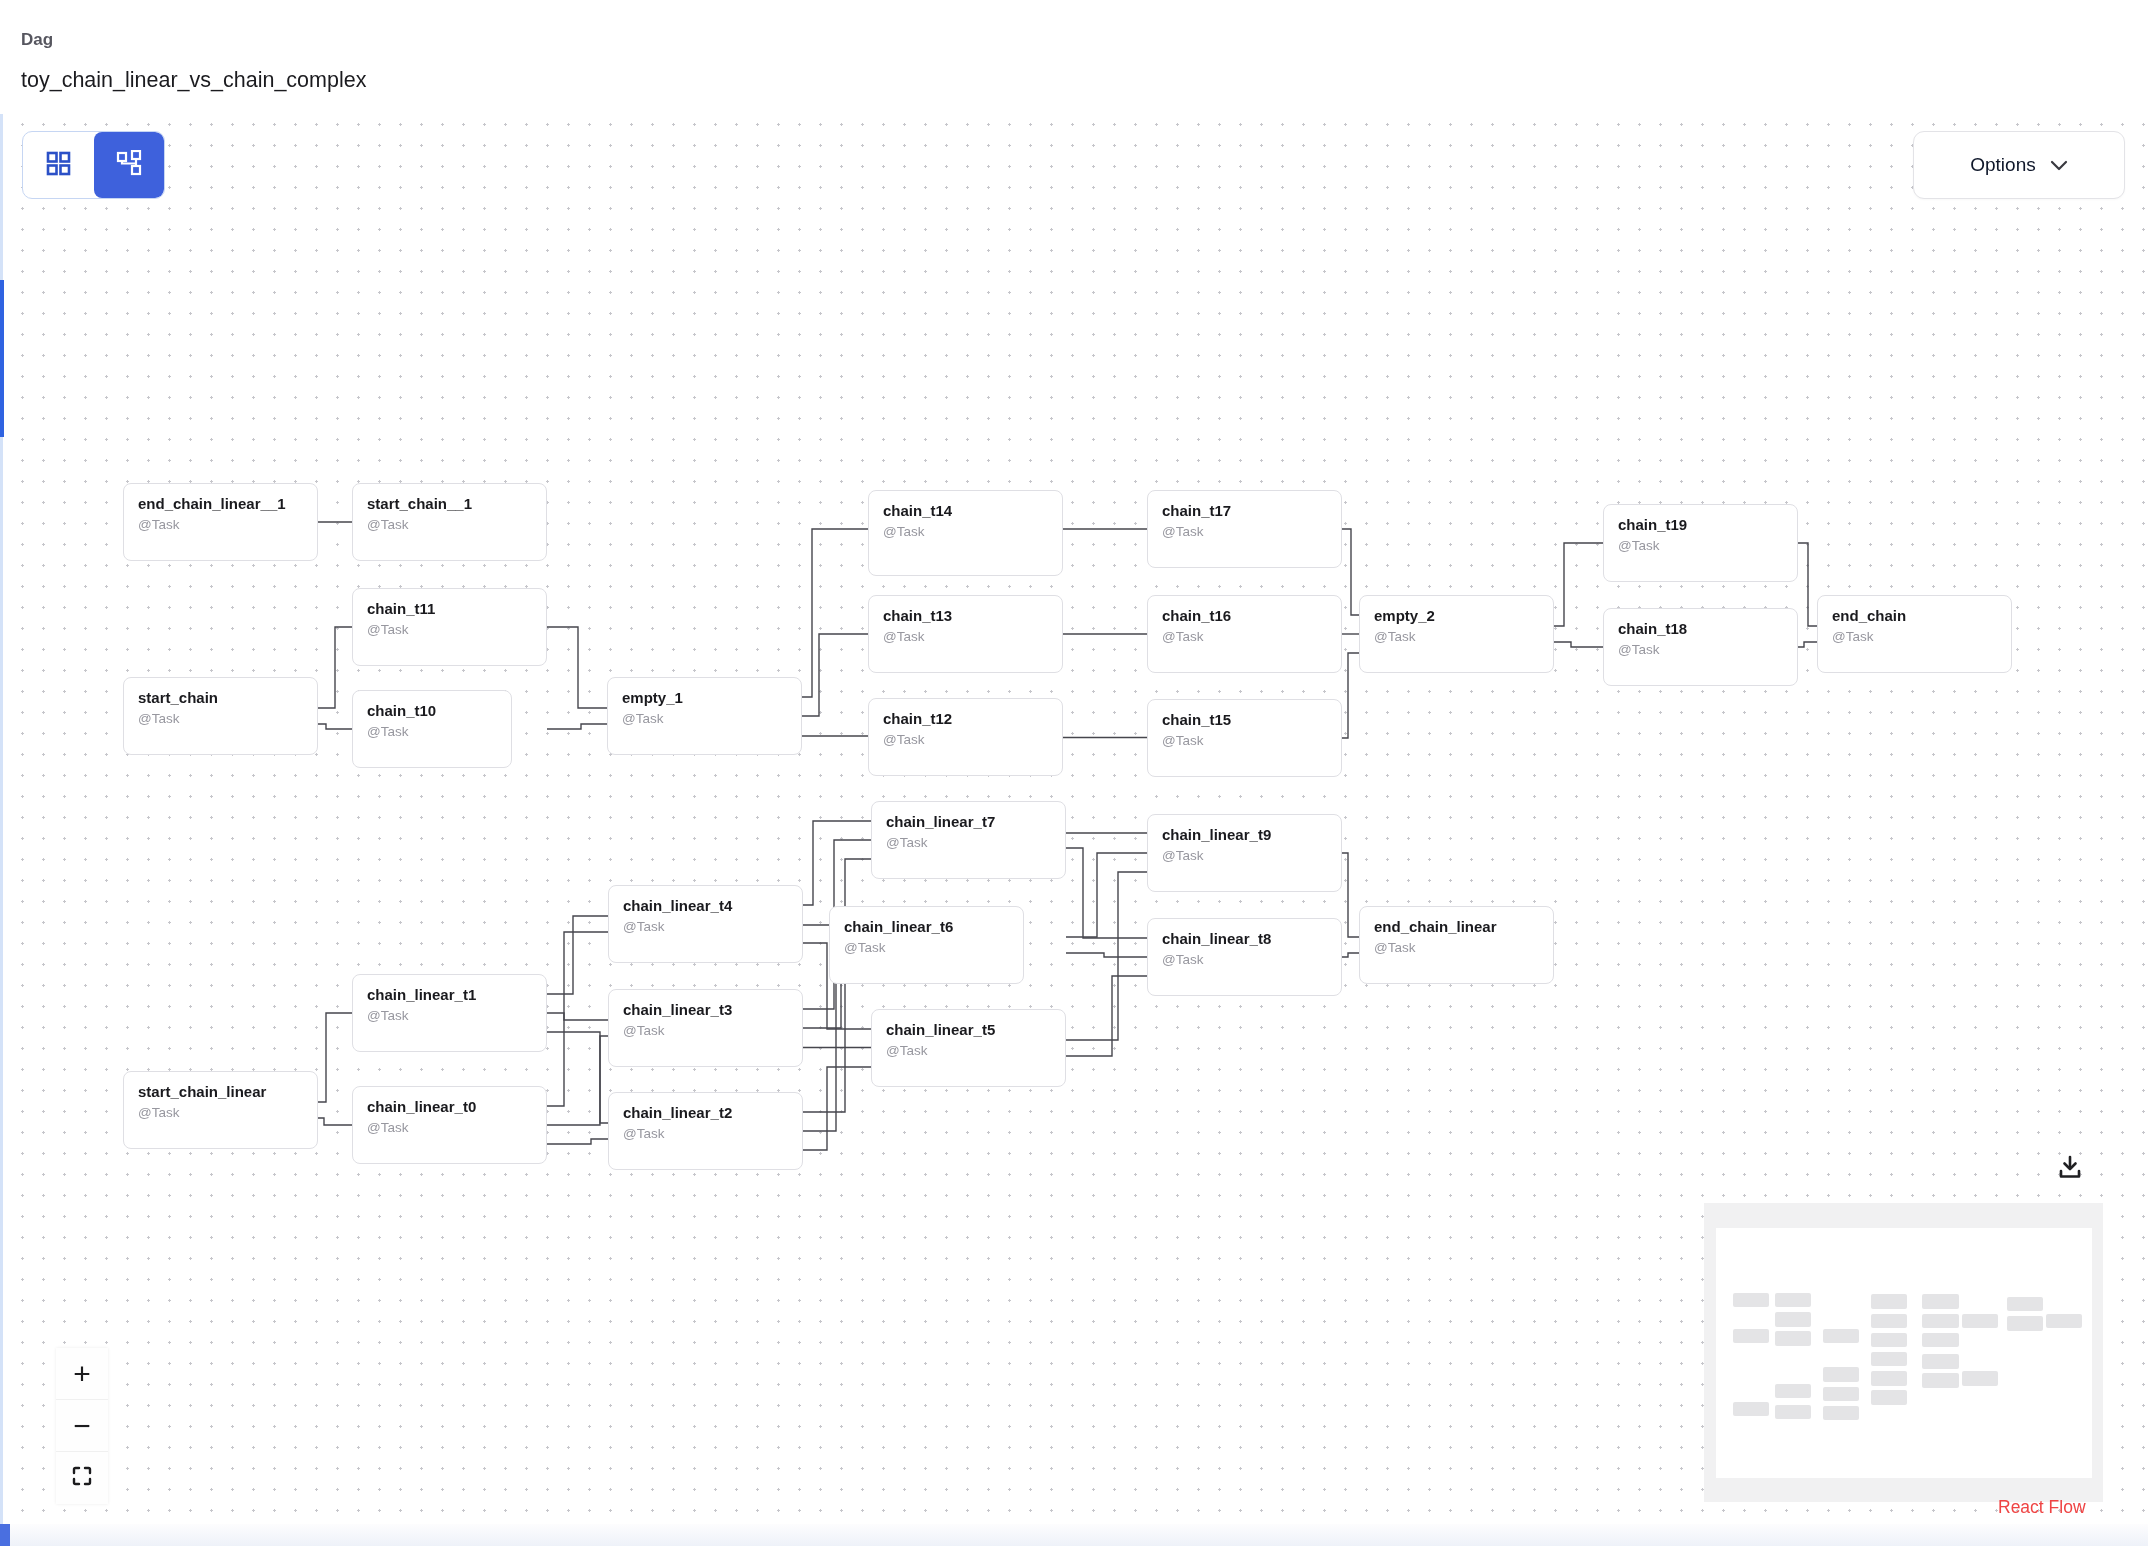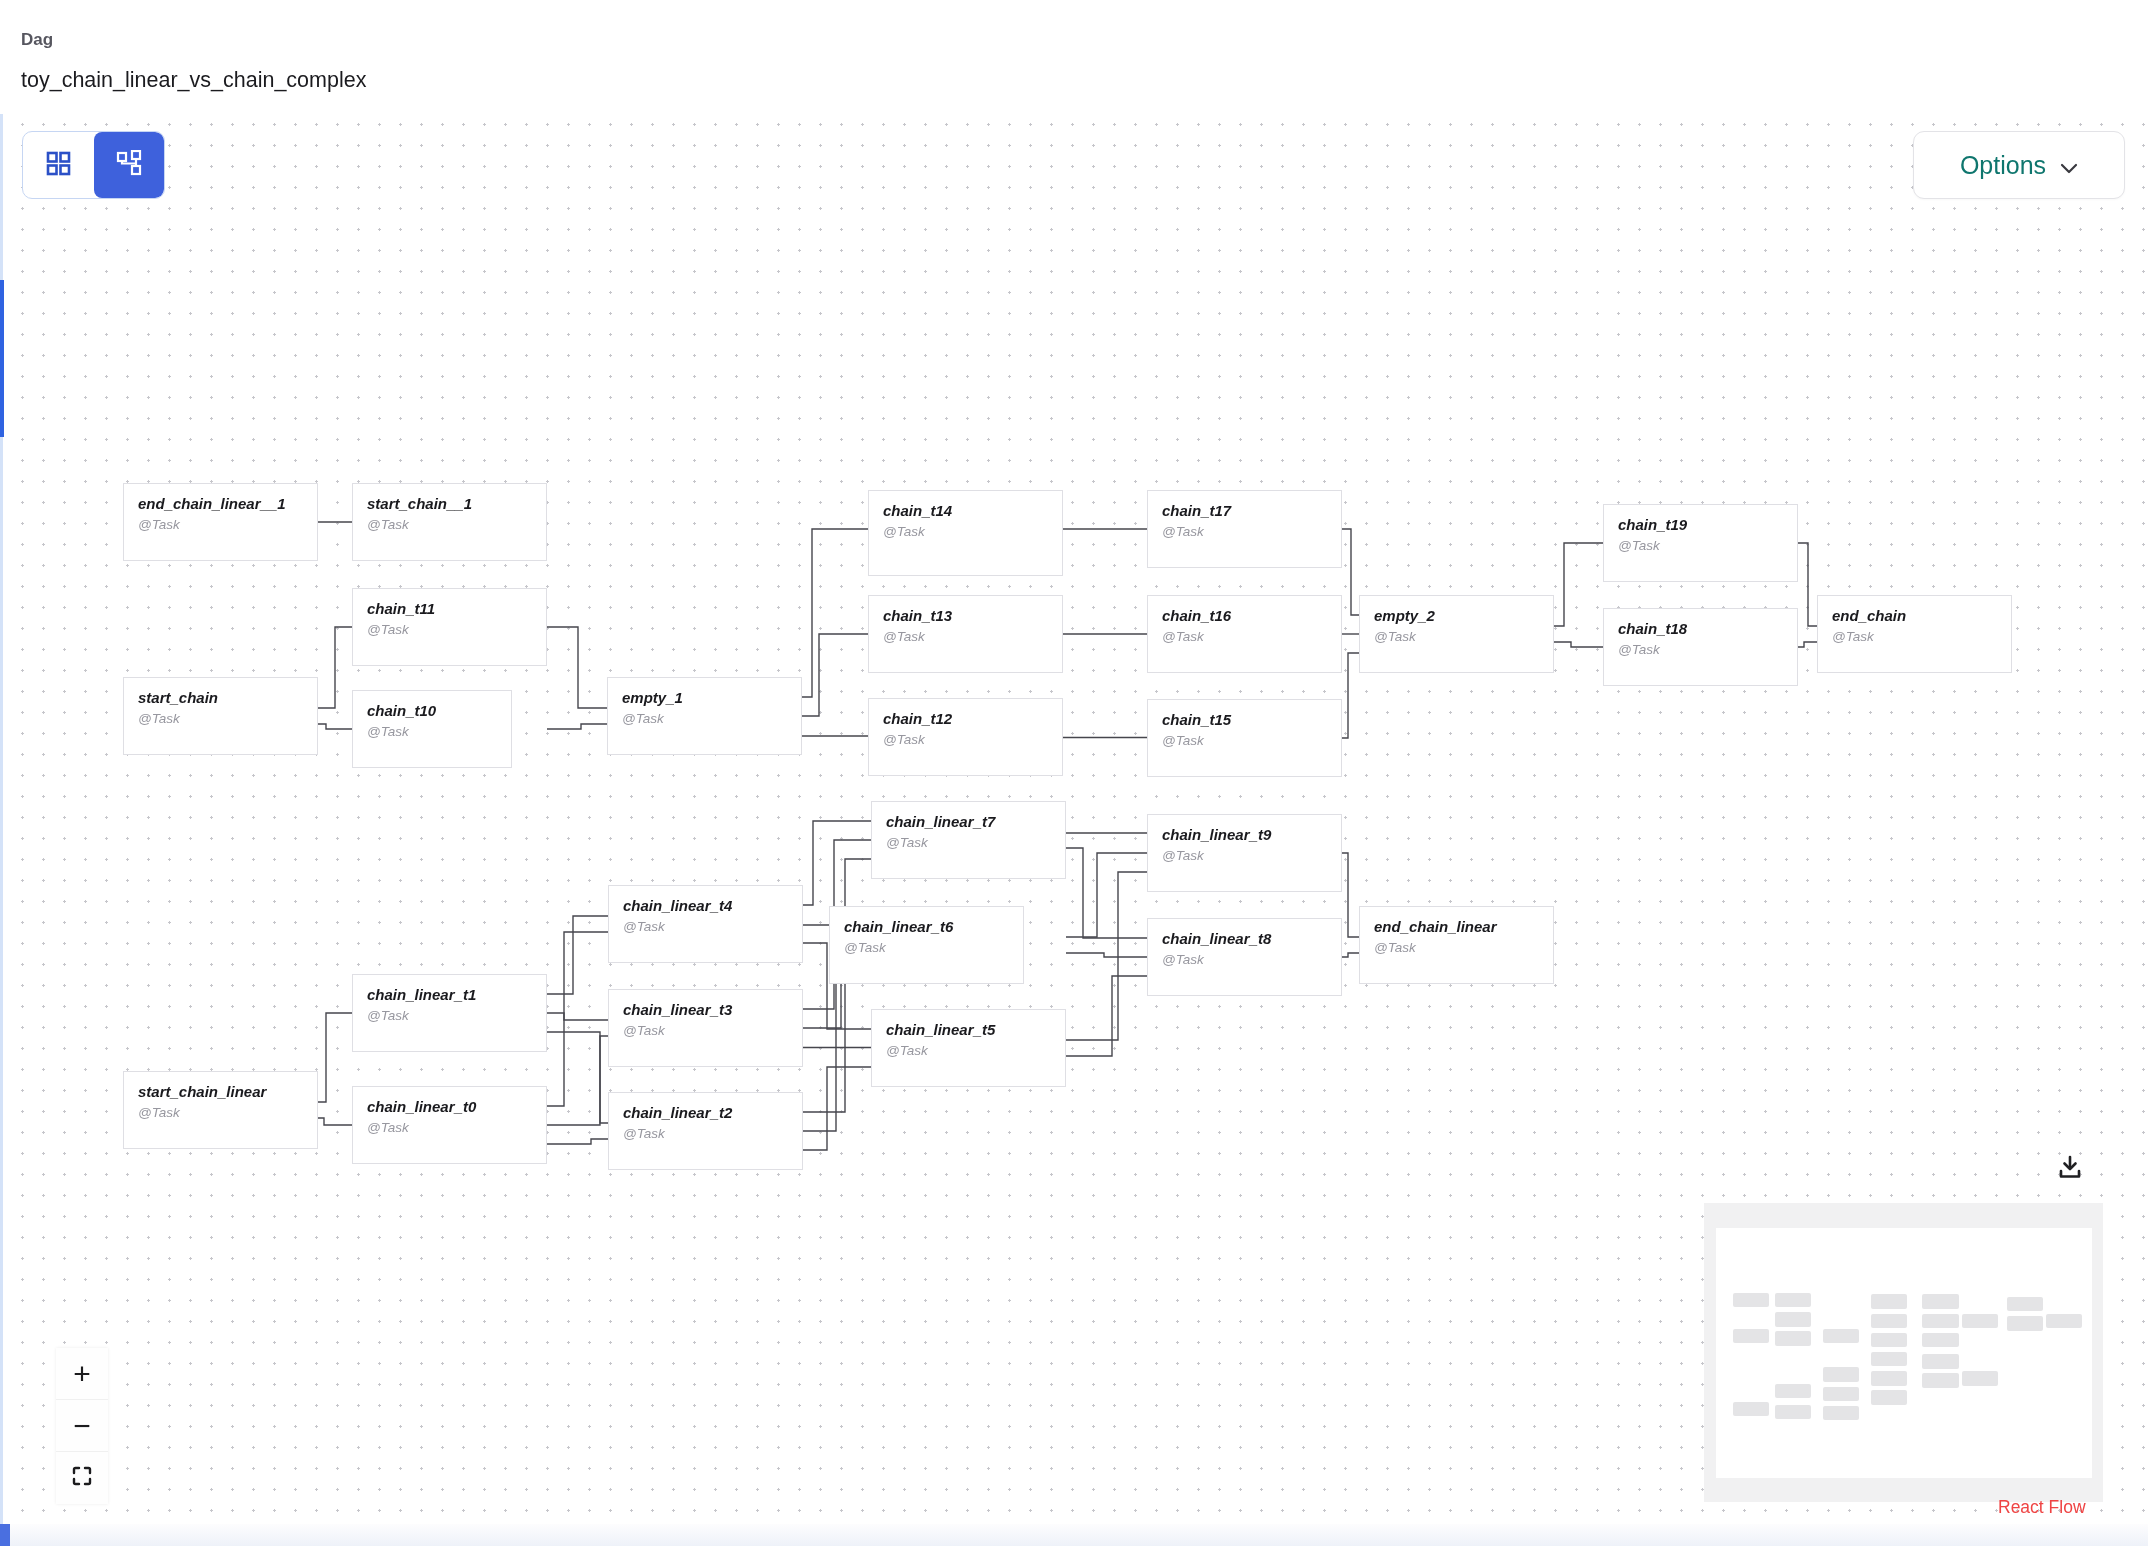--- a/index.html
+++ b/index.html
@@ -34,28 +34,28 @@
   }
   .seg{flex:1;display:flex;align-items:center;justify-content:center;cursor:pointer;}
   .seg.selected{background:#3e61dc;border-radius:8px;}
   
   .options-btn{
     position:absolute;left:1913px;top:131px;width:212px;height:68px;
     background:#ffffff;border:1.5px solid #e3e3e7;border-radius:11px;
     display:flex;align-items:center;justify-content:center;gap:14px;
     box-sizing:border-box;cursor:pointer;box-shadow:0 1px 2px rgba(0,0,0,0.03);
   }
-  .options-btn span{font-size:25px;color:#0f766e;}
+  .options-btn span{font-size:19px;color:#0f172a;}
   
   svg.edges{position:absolute;left:0;top:0;pointer-events:none;}
   svg.edges path{fill:none;stroke:#46464d;stroke-width:1.4px;}
   
   .node{
     position:absolute;background:#ffffff;border:1.5px solid #dfdfe4;
-    border-radius:0;box-sizing:border-box;cursor:pointer;font-style:italic;
+    border-radius:8px;box-sizing:border-box;cursor:pointer;
   }
   .node .title{margin:11px 0 0 14px;font-size:15px;font-weight:bold;color:#1a1a1e;white-space:nowrap;}
   .node .sub{margin:5px 0 0 14px;font-size:13.5px;color:#97979f;}
   
   .controls{
     position:absolute;left:56px;top:1348px;width:52px;
     background:#ffffff;box-shadow:0 0 3px rgba(0,0,0,0.08);
   }
   .ctrl-btn{
     width:52px;height:52px;background:#fefefe;border-bottom:1px solid #f0f0f0;

